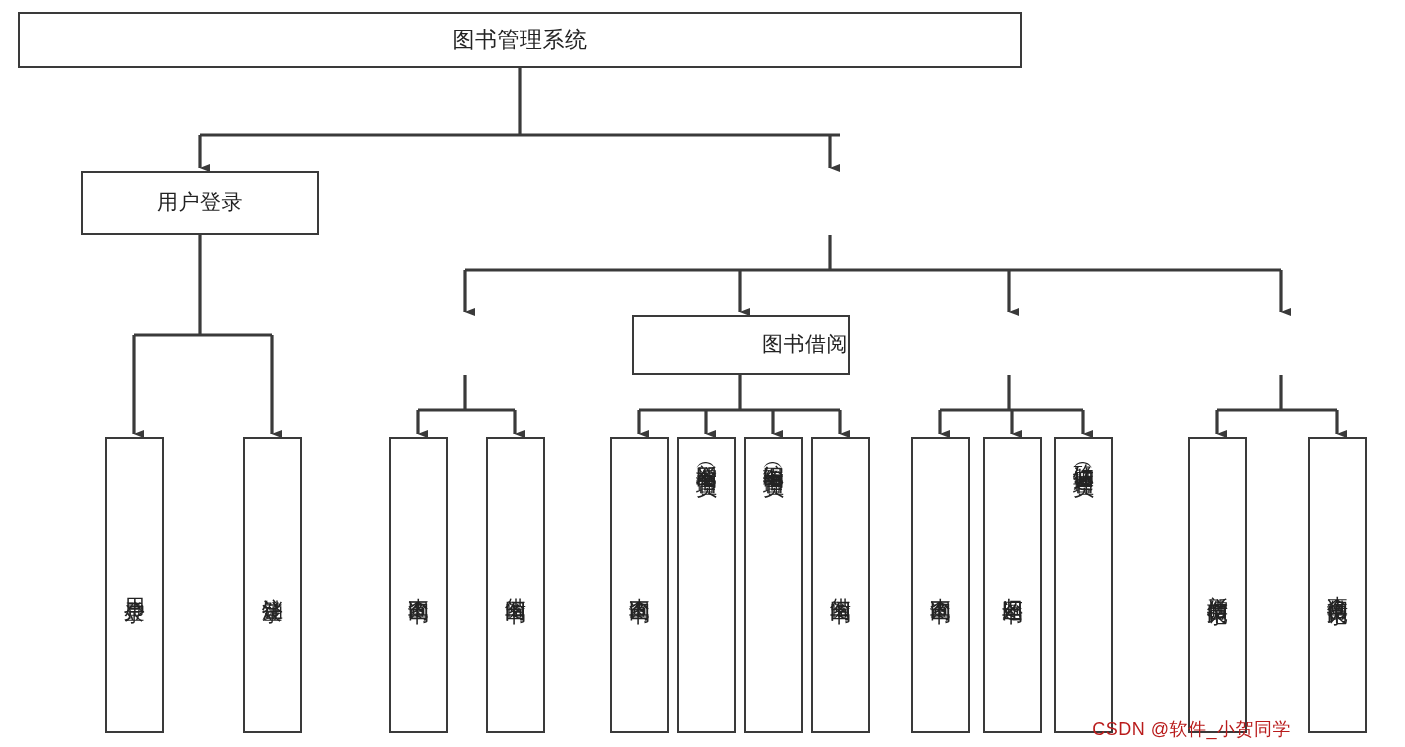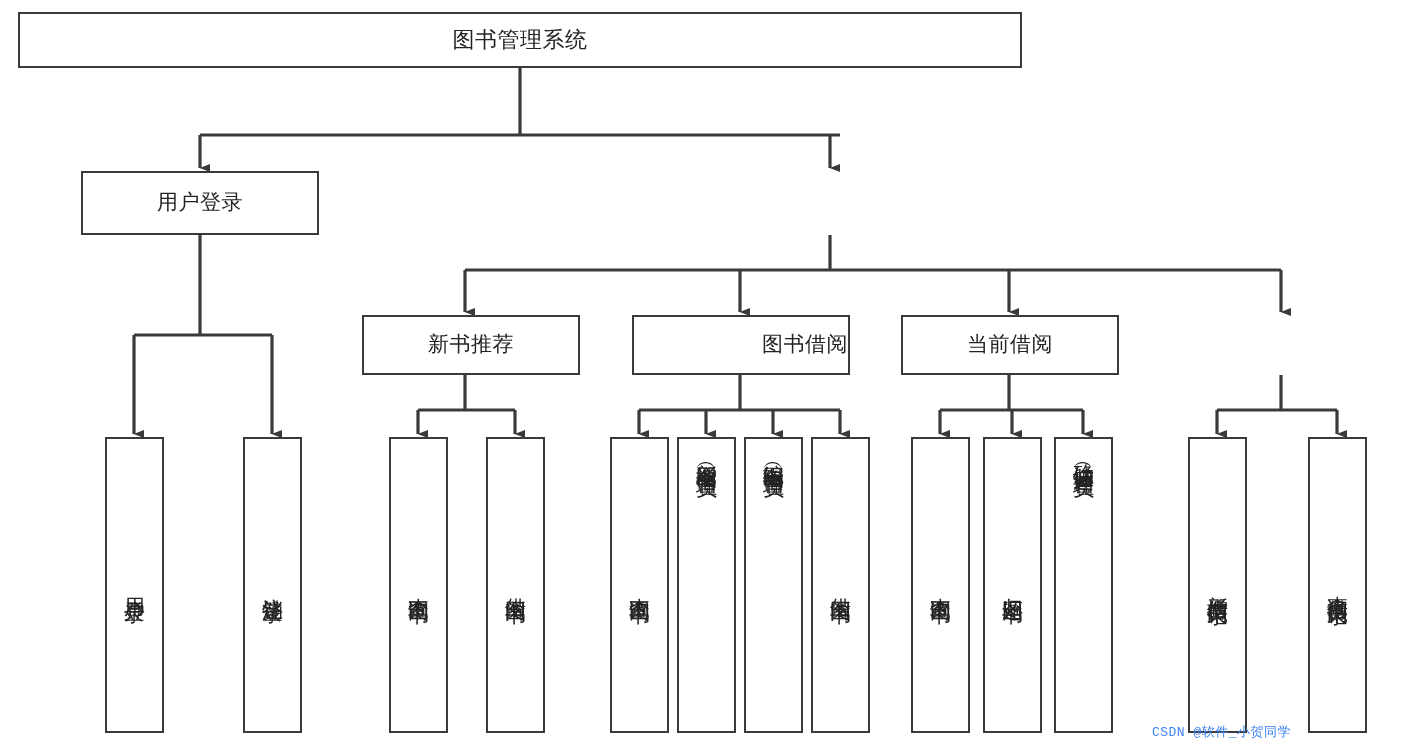--- a/index.html
+++ b/index.html
@@ -68,25 +68,25 @@
     white-space: nowrap;
   }
   .node.vert.centered {
     align-items: center;
     padding-top: 0;
   }
   #watermark {
     position: absolute;
     right: 10px;
     bottom: 6px;
-    font-size: 13px;
-    color: #3b82f6;
+    font-size: 18px;
+    color: #b91c1c;
     letter-spacing: 0.5px;
     white-space: nowrap;
-    font-family: Liberation Mono, monospace;
+    font-family: Liberation Sans, sans-serif;
   }
 </style>
 </head>
 <body>
 
 <div id="diagram-root">
 
   <svg class="connectors" viewBox="0 0 1405 747" xmlns="http://www.w3.org/2000/svg">
     <defs>
       <marker id="arrowhead" markerWidth="9" markerHeight="11" refX="4.5" refY="10.4" orient="auto" markerUnits="userSpaceOnUse">
@@ -138,29 +138,23 @@
   </svg>
 
   <div class="node horiz root" style="left:18px; top:12px; width:1004px; height:56px;">
     <span class="label">图书管理系统</span>
   </div>
 
   <div class="node horiz" style="left:81px; top:171px; width:238px; height:64px;">
     <span class="label">用户登录</span>
   </div>
 
-  <div class="node horiz" style="left:362px; top:315px; width:218px; height:60px;">
-    <span class="label">新书推荐</span>
-  </div>
   <div class="node horiz" style="left:632px; top:315px; width:218px; height:60px;justify-content:flex-end;">
     <span class="label">图书借阅</span>
   </div>
-  <div class="node horiz" style="left:901px; top:315px; width:218px; height:60px;">
-    <span class="label">当前借阅</span>
-  </div>
 
   <div class="node vert centered" style="left:105px; top:437px; width:59px; height:296px;">
     <span class="label">用户登录</span>
   </div>
   <div class="node vert centered" style="left:243px; top:437px; width:59px; height:296px;">
     <span class="label">注销登录</span>
   </div>
 
   <div class="node vert centered" style="left:389px; top:437px; width:59px; height:296px;">
     <span class="label">查询图书</span>

